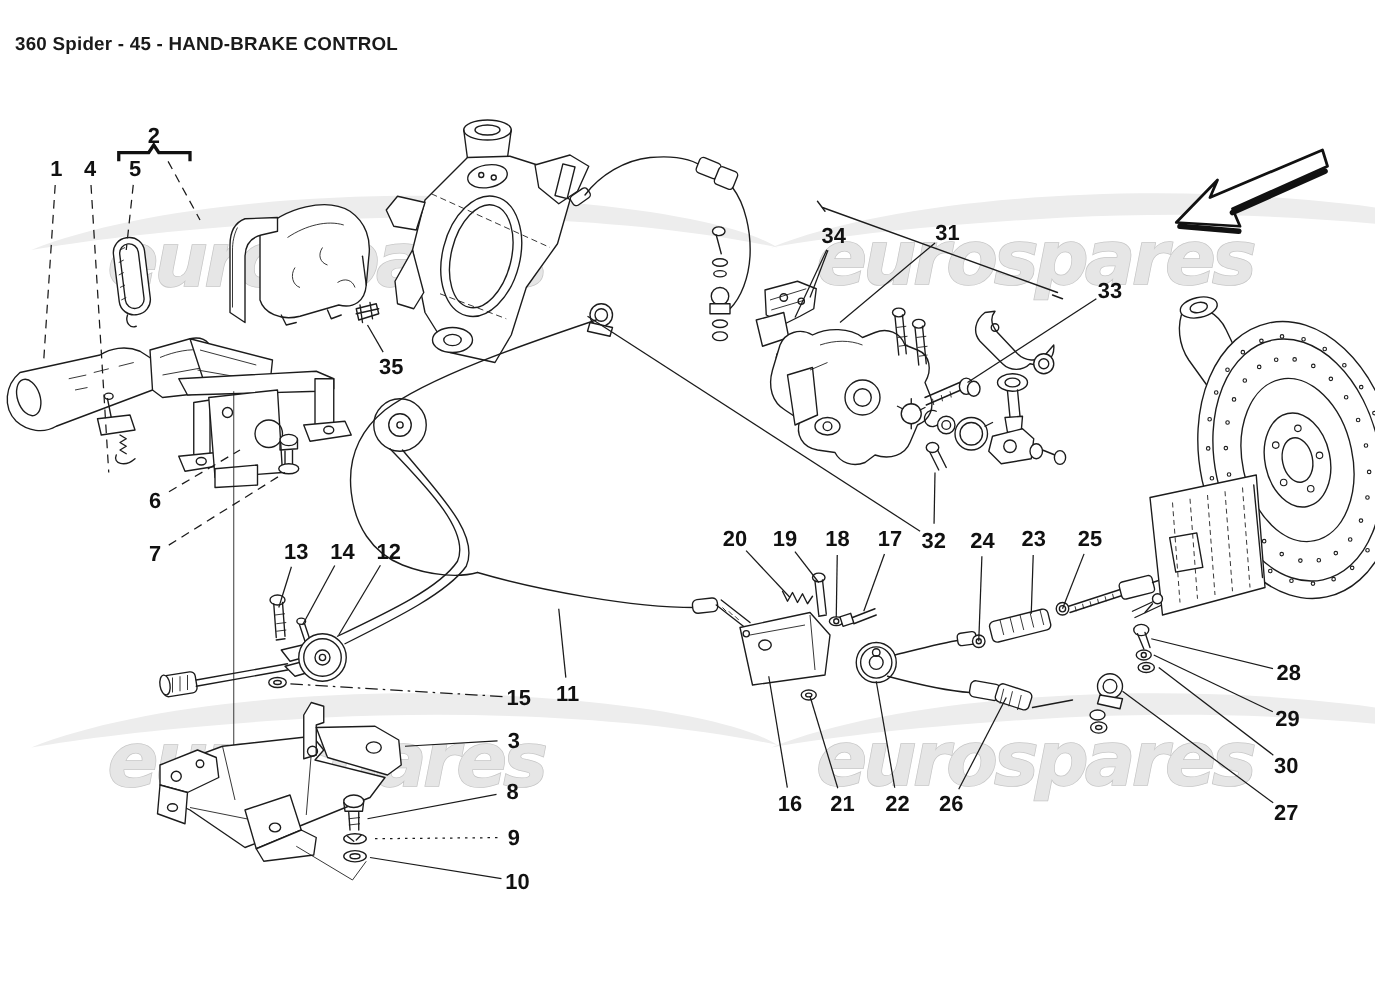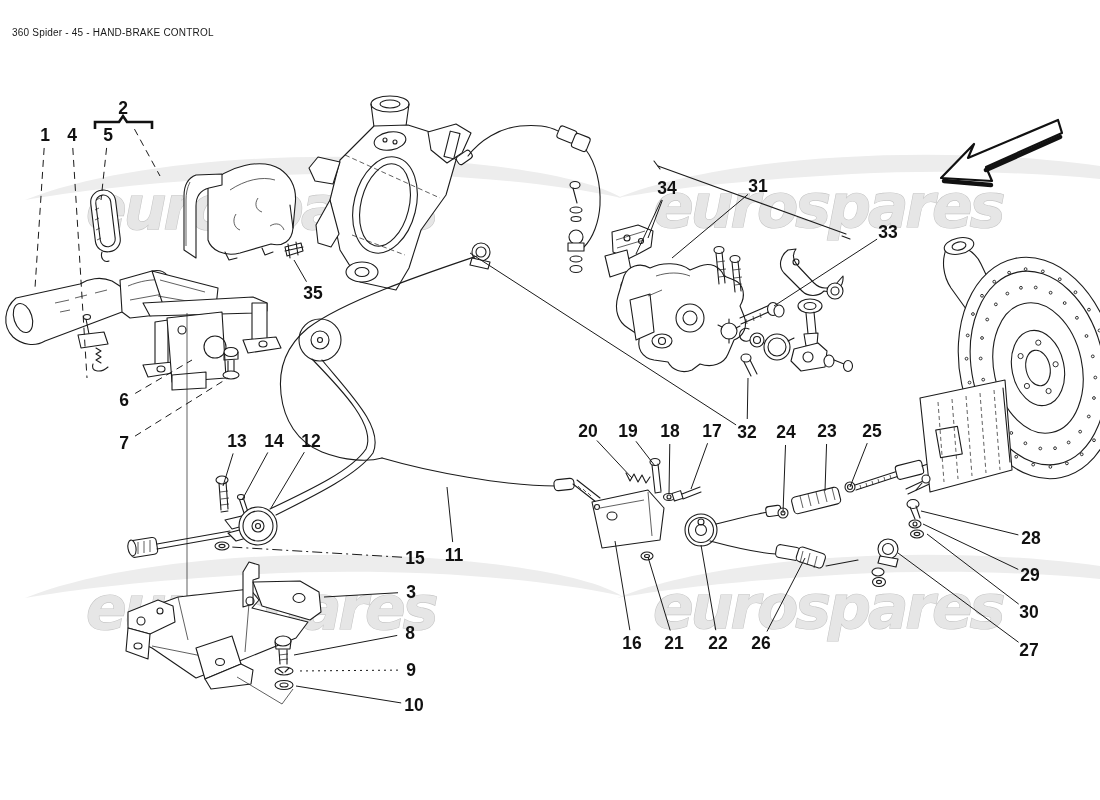--- a/index.html
+++ b/index.html
@@ -1,18 +1,18 @@
 <!DOCTYPE html>
 <html><head>
 <meta charset="utf-8">
 <style>
   html,body{margin:0;padding:0;background:#fff;}
   #page{position:relative;width:1100px;height:800px;background:#ffffff;overflow:hidden;
         font-family:"Liberation Sans",sans-serif;}
-  #title{position:absolute;left:12px;top:27px;font-size:10px;font-weight:normal;
+  #title{position:absolute;left:12px;top:27px;font-size:15px;font-weight:bold;
          color:#1a1a1a;letter-spacing:.2px;white-space:pre;}
   #diagram{position:absolute;left:0;top:0;}
   .ink{stroke:#1c1c1c;fill:none;stroke-width:1.1;stroke-linecap:round;stroke-linejoin:round;}
   .inkf{stroke:#1c1c1c;fill:#ffffff;stroke-width:1.1;stroke-linejoin:round;}
   .thin{stroke:#1c1c1c;fill:none;stroke-width:.7;}
   .wm-text{font-family:"DejaVu Sans",sans-serif;font-style:italic;font-weight:bold;
            font-size:60px;letter-spacing:-3px;paint-order:stroke;}
   .callout-num{font-family:"Liberation Sans",sans-serif;font-weight:bold;font-size:17.5px;fill:#111;}
   .leader{stroke:#1a1a1a;stroke-width:1;fill:none;}
 </style>

